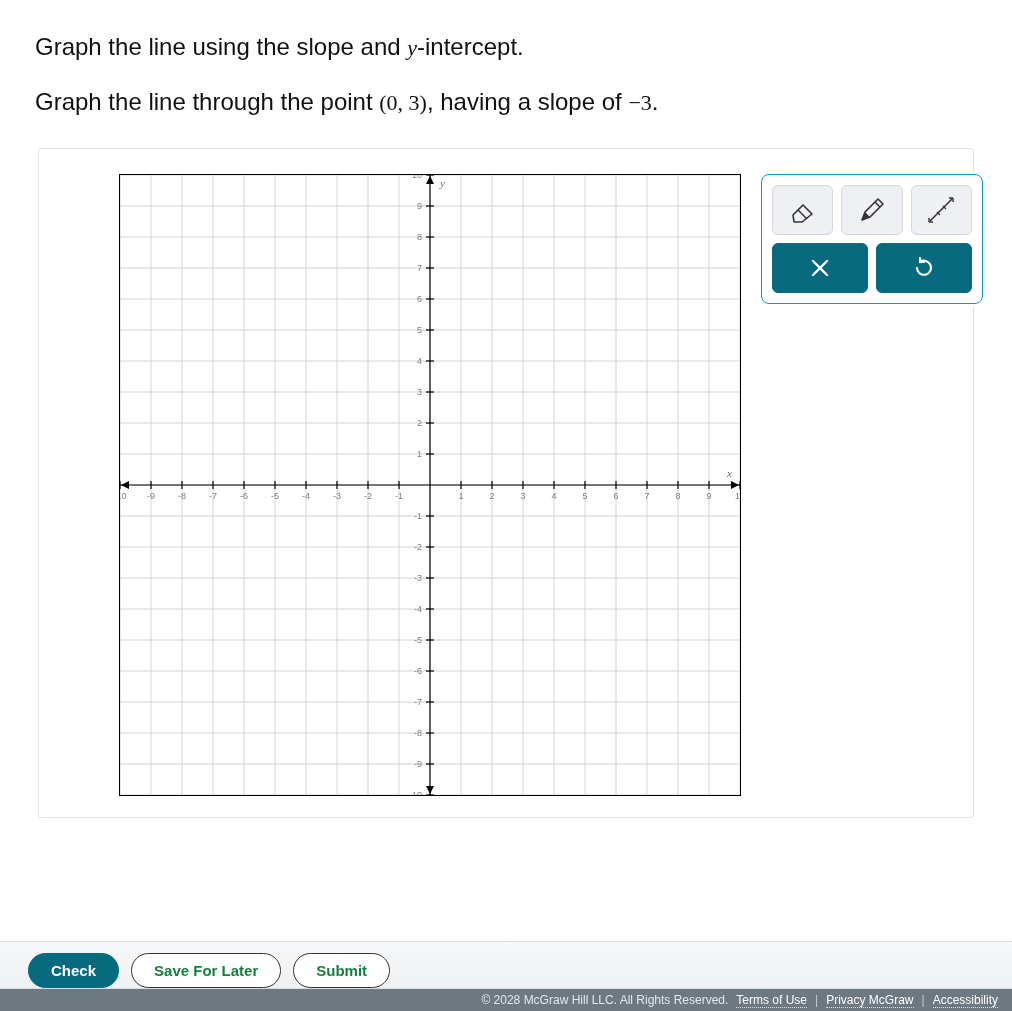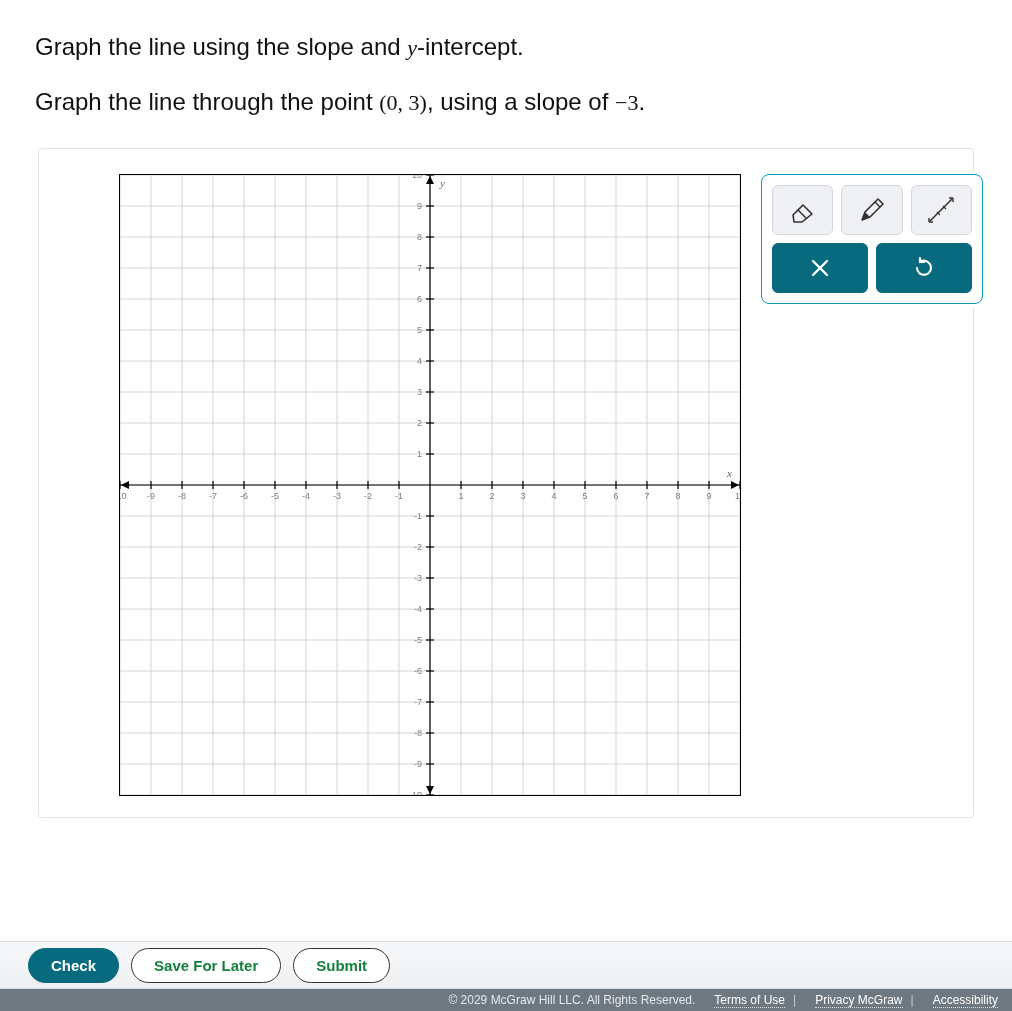--- a/index.html
+++ b/index.html
@@ -66,21 +66,21 @@
   }
   .tool-btn.teal svg path, .tool-btn.teal svg line { stroke: #fff; }
   .footer-bar {
     position: absolute;
     left: 0; right: 0; bottom: 0;
     height: 70px;
   }
   .action-row {
     height: 48px;
     display: flex;
-    align-items: center;
+    align-items: flex-end;
     padding: 0 28px;
     gap: 12px;
     background: linear-gradient(#f7f8f9, #eef0f2);
     border-top: 1px solid #d9dde1;
     border-bottom: 1px solid #d9dde1;
   }
   .btn {
     border-radius: 999px;
     font-size: 15px;
     font-weight: 600;
@@ -99,36 +99,36 @@
     height: 22px;
     background: #6d7880;
     color: #e6e9eb;
     font-size: 12px;
     display: flex;
     align-items: center;
     justify-content: flex-end;
     padding: 0 14px;
     gap: 8px;
   }
-  .copyright-row a { color: #fff; text-decoration: none; border-bottom: 1px dotted #ddd; cursor: pointer; margin-left: 11px; }
+  .copyright-row a { color: #fff; text-decoration: none; border-bottom: 1px dotted #ddd; cursor: pointer; }
   .pipe { color: #c5cace; }
   .grid-line { stroke: #d0d4d8; stroke-width: 1; }
   .axis-line { stroke: #000; stroke-width: 1.2; }
   .tick-label { font-size: 9px; fill: #7a7f84; font-family: Arial, sans-serif; }
   .axis-label { font-size: 11px; fill: #666; font-style: italic; font-family: 'Times New Roman', serif; }
 </style>
 </head>
 <body>
 
 <div class="question">
   <div>
     <span>Graph the line using the slope and </span><span class="math-var">y</span><span>-intercept.</span>
   </div>
   <div style="margin-top:12px;">
-    <span>Graph the line through the point </span><span class="math">(0, 3)</span><span>, using a slope of </span><span class="math">−3</span><span>.</span>
+    <span>Graph the line through the point </span><span class="math">(0, 3)</span><span>, having a slope of </span><span class="math">−3</span><span>.</span>
   </div>
 </div>
 
 <div class="work-area">
   <div class="graph-wrap">
     <svg class="graph-svg" id="graph-svg" viewBox="0 0 620 620">
         <line x1="0" y1="0" x2="0" y2="620" class="grid-line"></line>
         <line x1="31" y1="0" x2="31" y2="620" class="grid-line"></line>
         <line x1="62" y1="0" x2="62" y2="620" class="grid-line"></line>
         <line x1="93" y1="0" x2="93" y2="620" class="grid-line"></line>
@@ -303,20 +303,20 @@
   </div>
 </div>
 
 <div class="footer-bar">
   <div class="action-row">
     <button class="btn primary">Check</button>
     <button class="btn">Save For Later</button>
     <button class="btn">Submit</button>
   </div>
   <div class="copyright-row">
-    <span>© 2029 McGraw Hill LLC. All Rights Reserved.</span>
+    <span>© 2028 McGraw Hill LLC. All Rights Reserved.</span>
     <a>Terms of Use</a>
     <span class="pipe">|</span>
     <a>Privacy McGraw</a>
     <span class="pipe">|</span>
     <a>Accessibility</a>
   </div>
 </div>
 
 </body></html>

